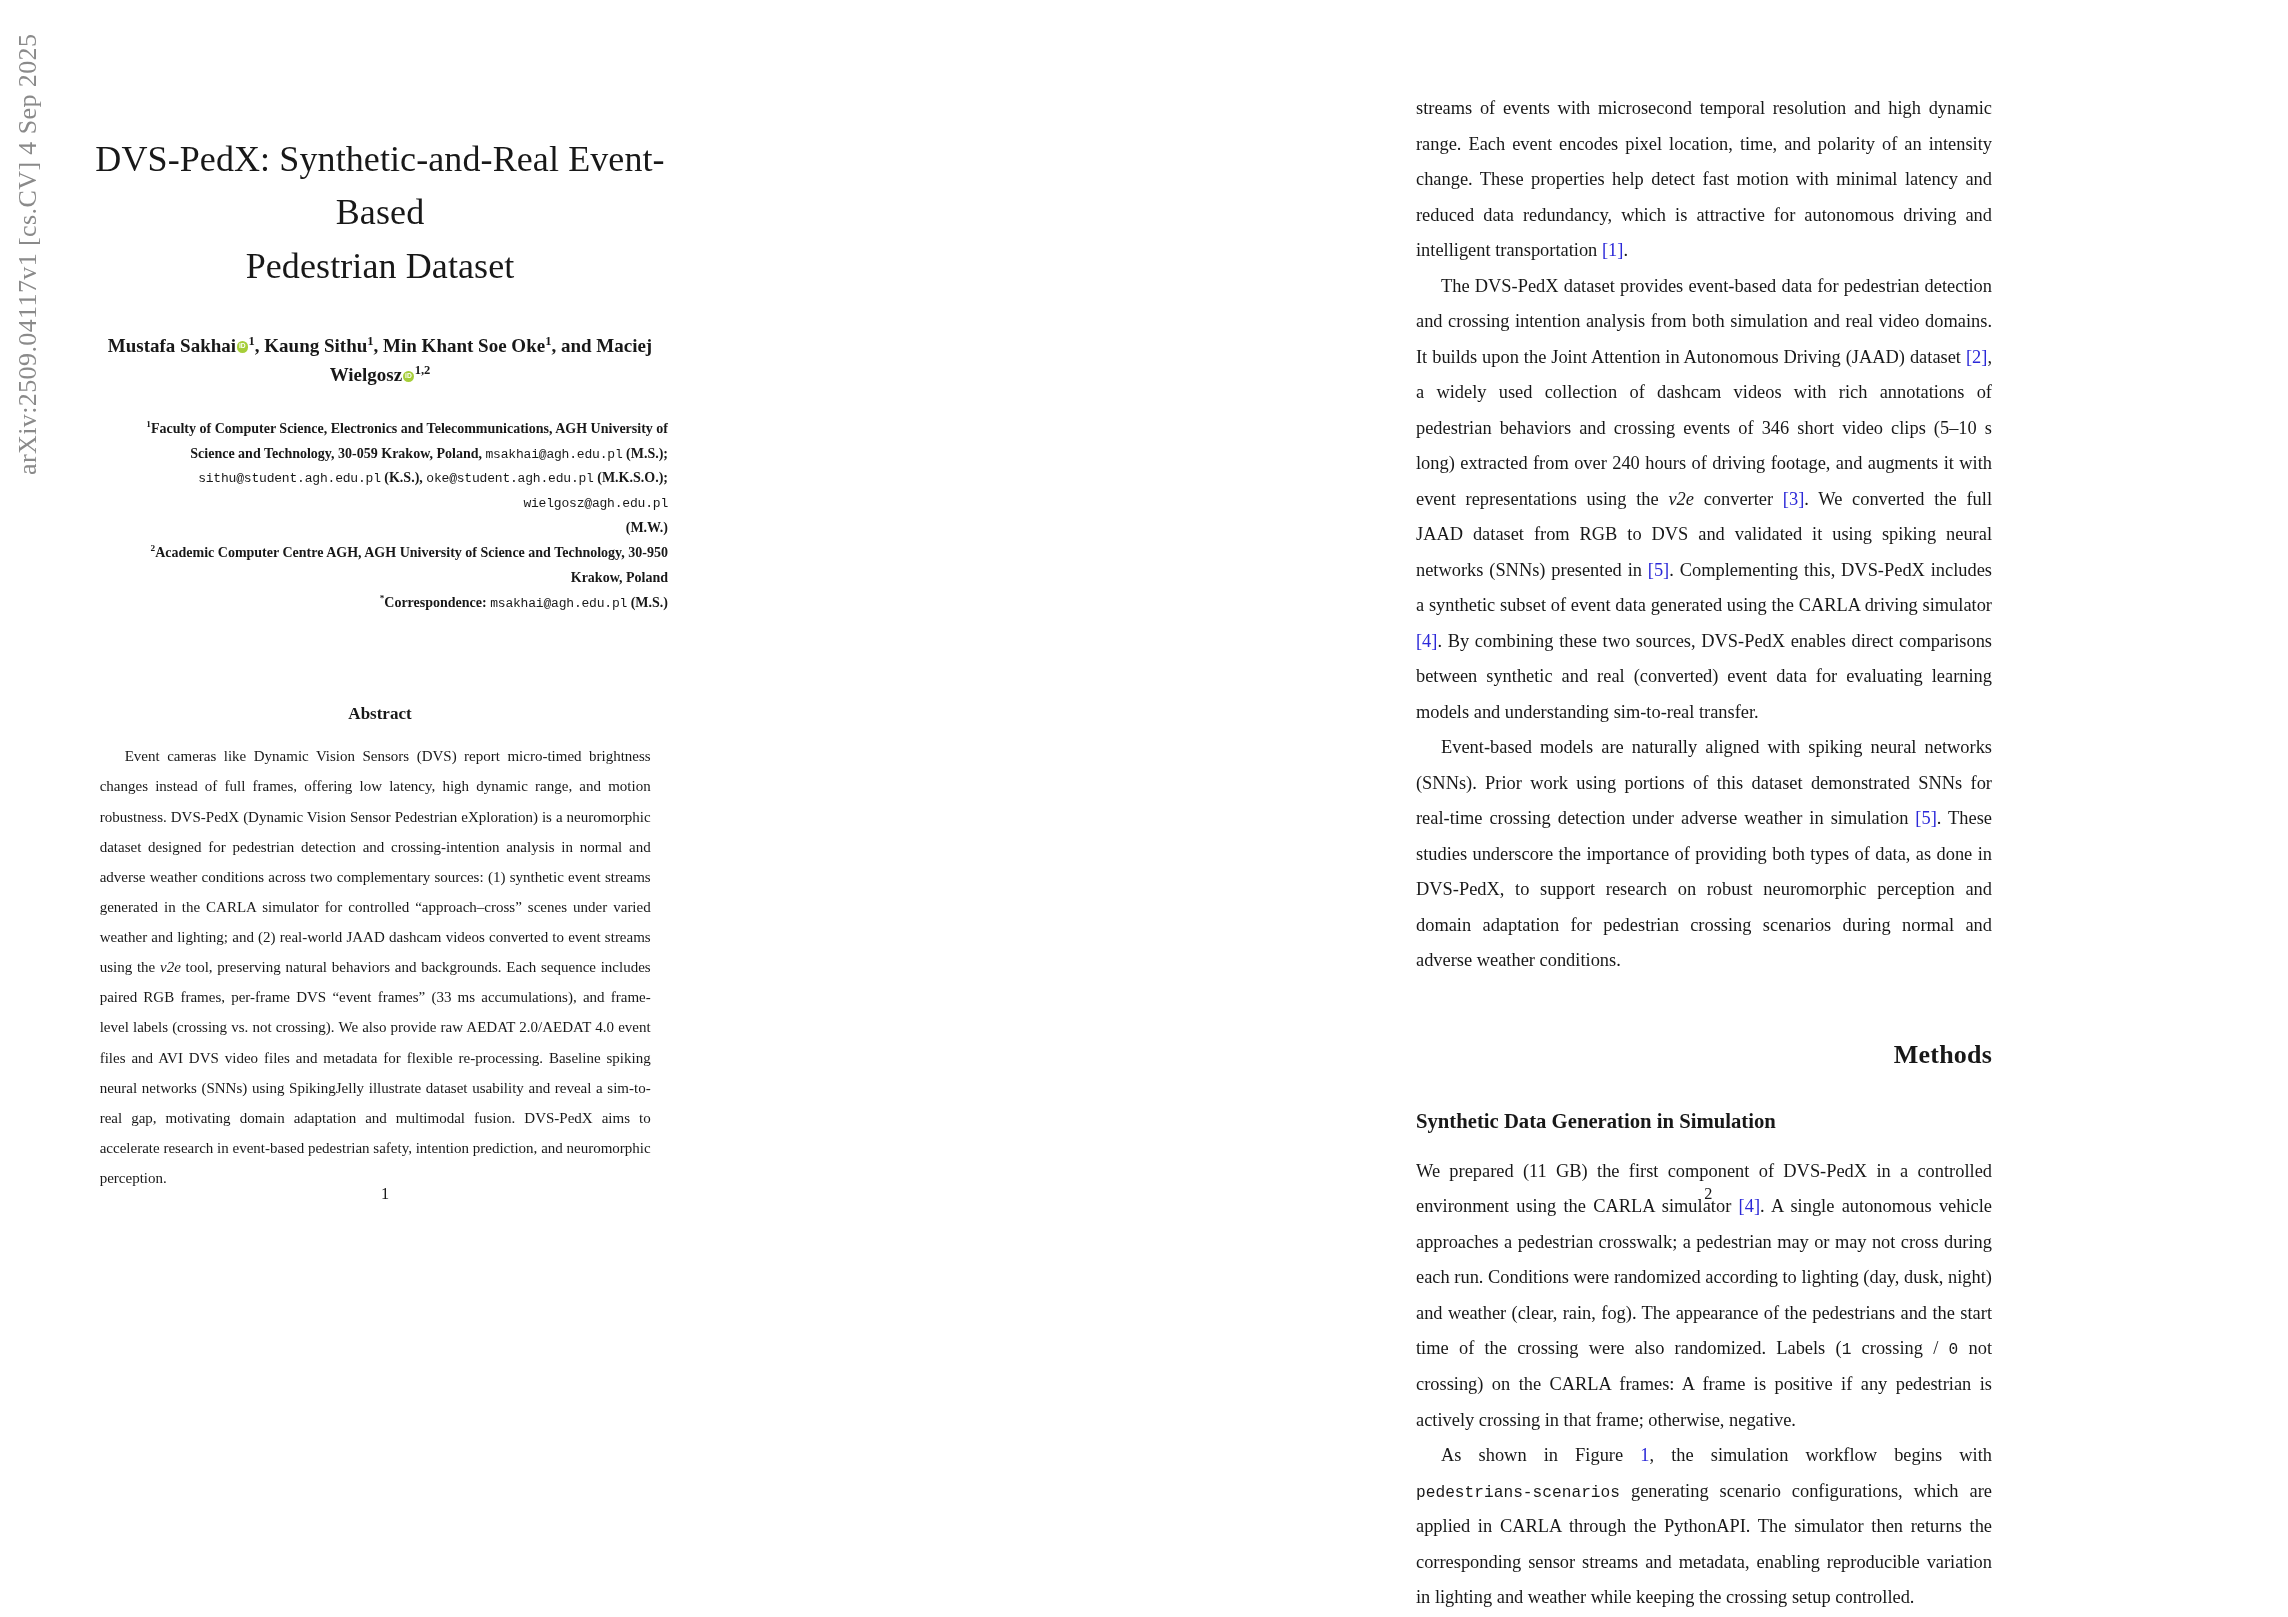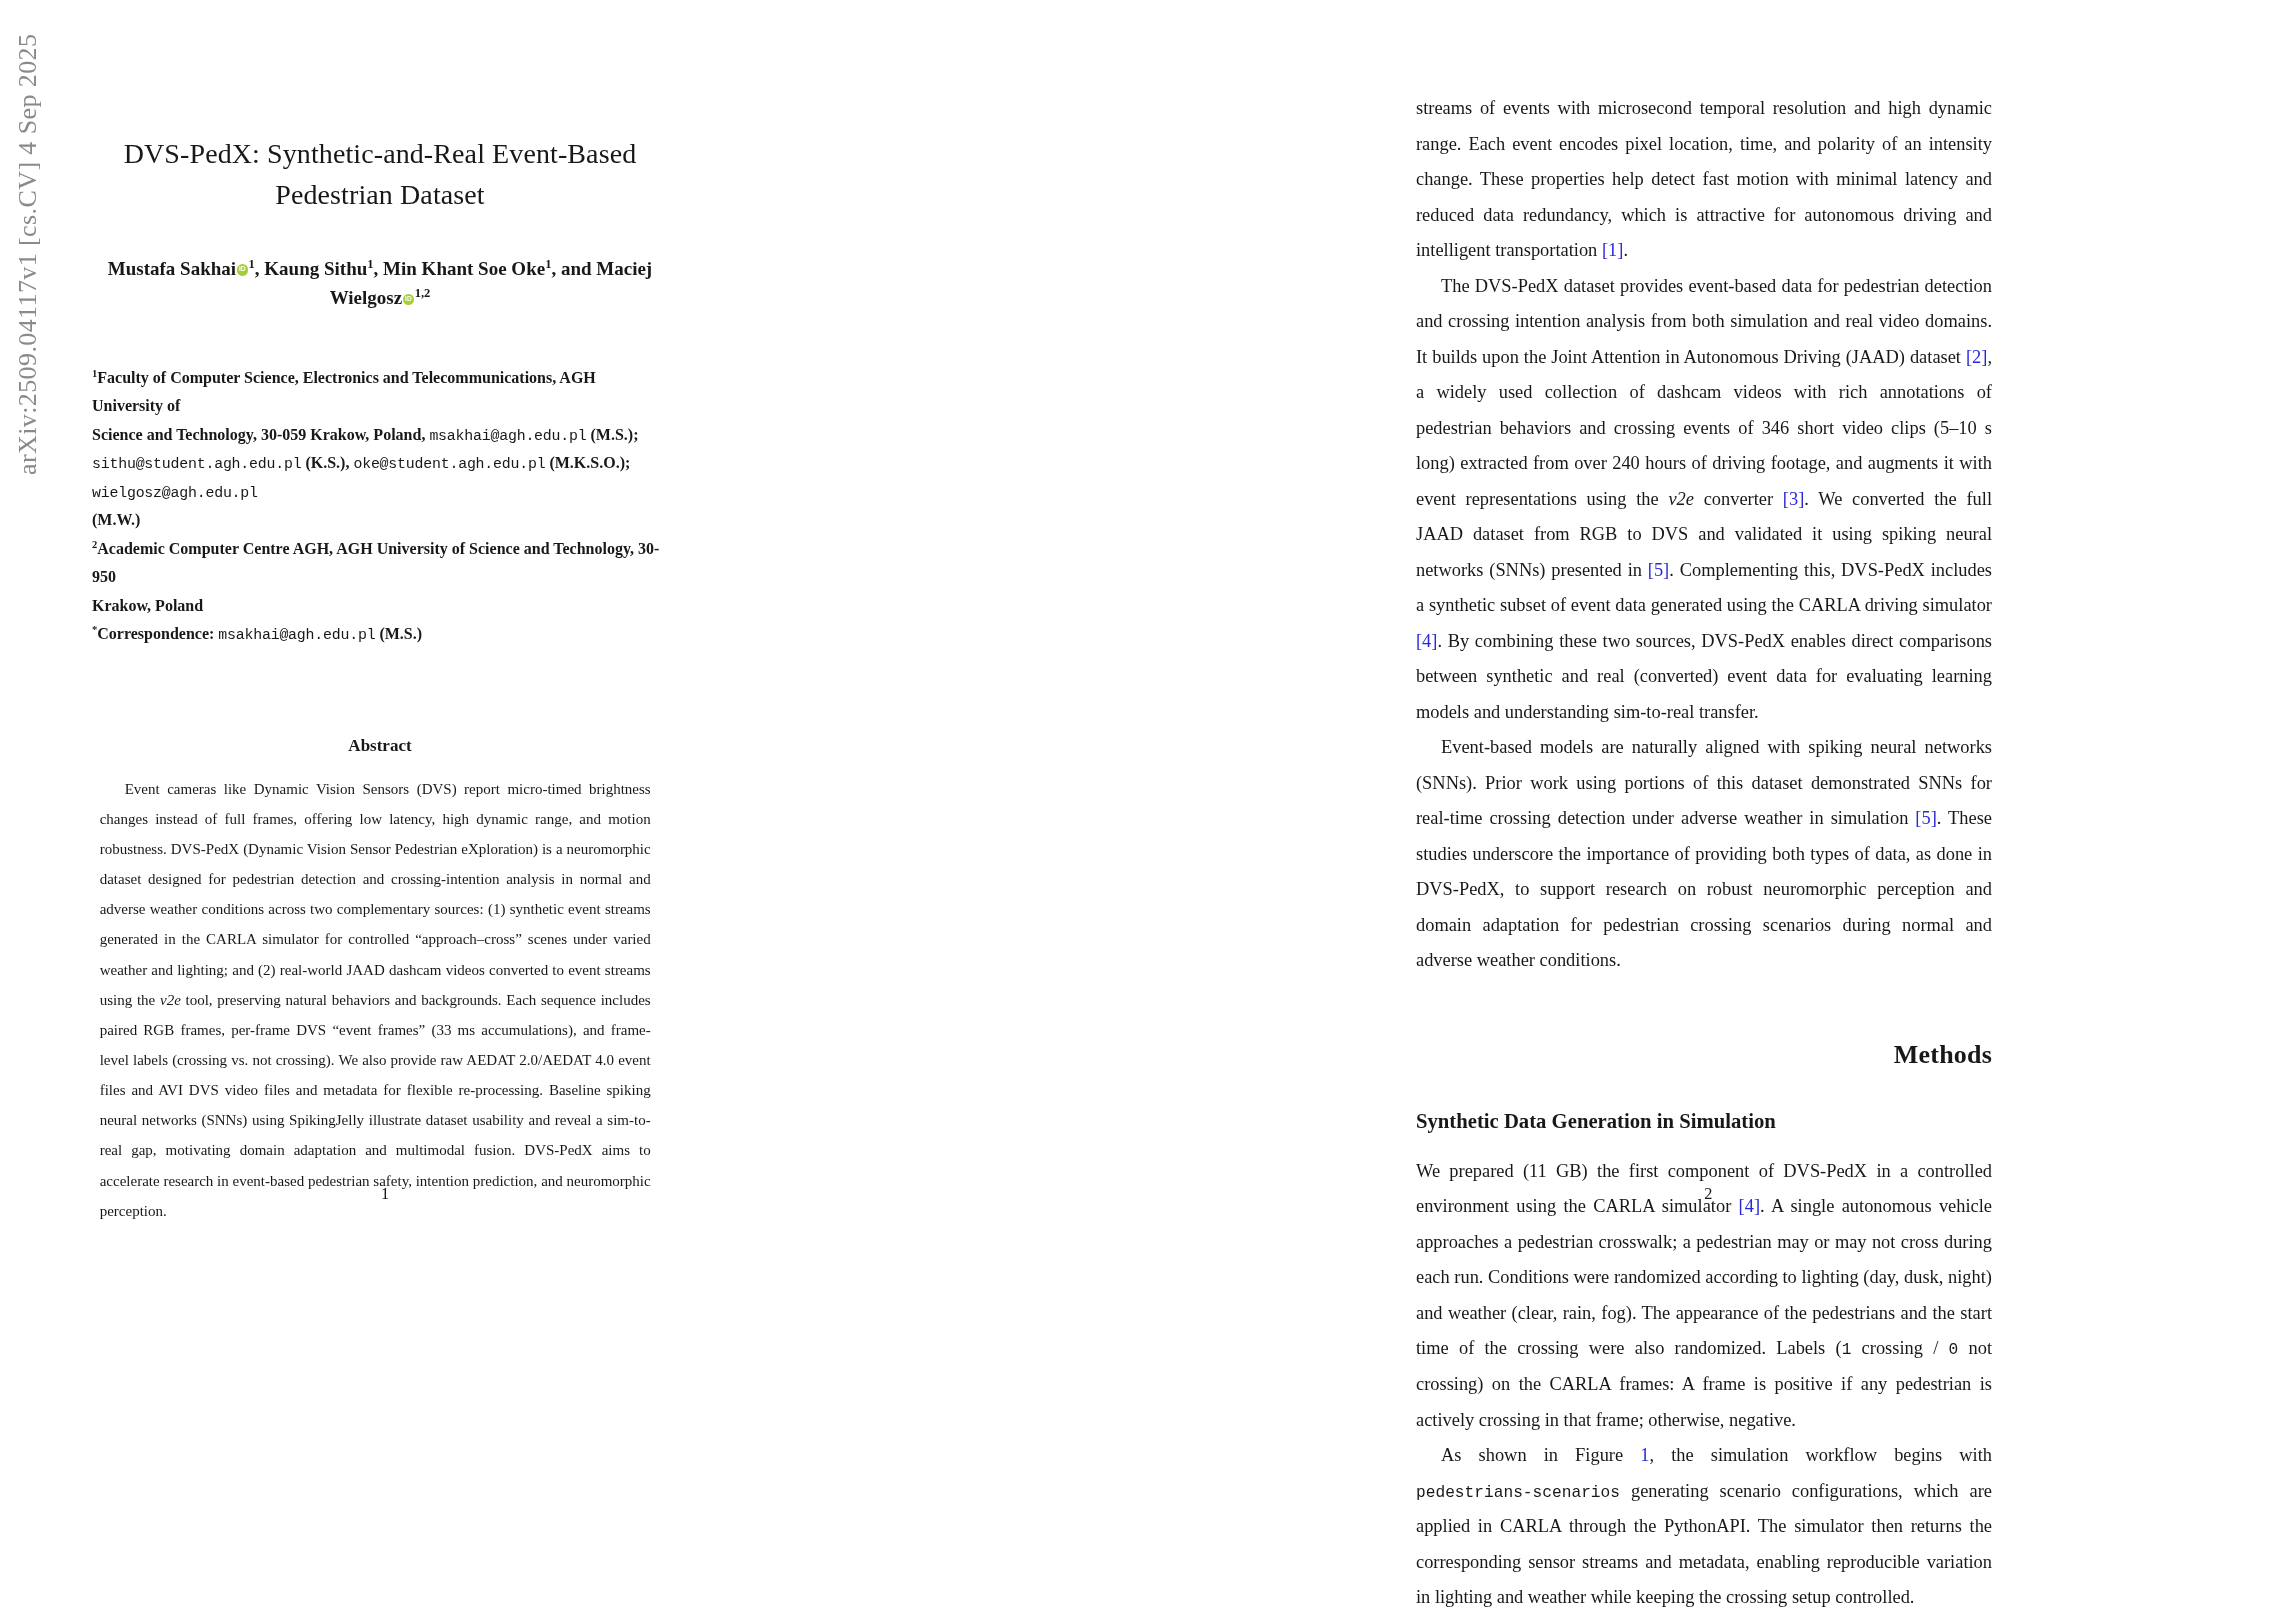--- a/index.html
+++ b/index.html
@@ -51,21 +51,21 @@
   .col {
     position: absolute;
     top: 91px;
     width: 576px;
     left: 92px;
   }
   .page-right .col { left: 272px; width: 576px; }
 
   
   .paper-title {
-    font-size: 28px;
+    font-size: 36px;
     line-height: 1.48;
     text-align: center;
     margin: 42px 0 0 0;
     font-weight: normal;
     letter-spacing: 0.1px;
   }
 
   .authors {
     text-align: center;
     font-size: 19px;
@@ -93,25 +93,25 @@
     line-height: 12.5px;
     color: #ffffff;
     font-family: "Liberation Sans", sans-serif;
     font-weight: bold;
     text-align: center;
   }
 
   sup { font-size: 0.66em; vertical-align: super; line-height: 0; }
 
   .affiliations {
-    text-align: left;
-    font-size: 16px;
+    text-align: right;
+    font-size: 14px;
     font-weight: bold;
     line-height: 1.78;
-    margin-top: 51px;
+    margin-top: 27px;
   }
   .mono {
     font-family: "Liberation Mono", "DejaVu Sans Mono", monospace;
     font-weight: normal;
     font-size: 0.93em;
     letter-spacing: -0.2px;
   }
 
   
   .abstract-head {

